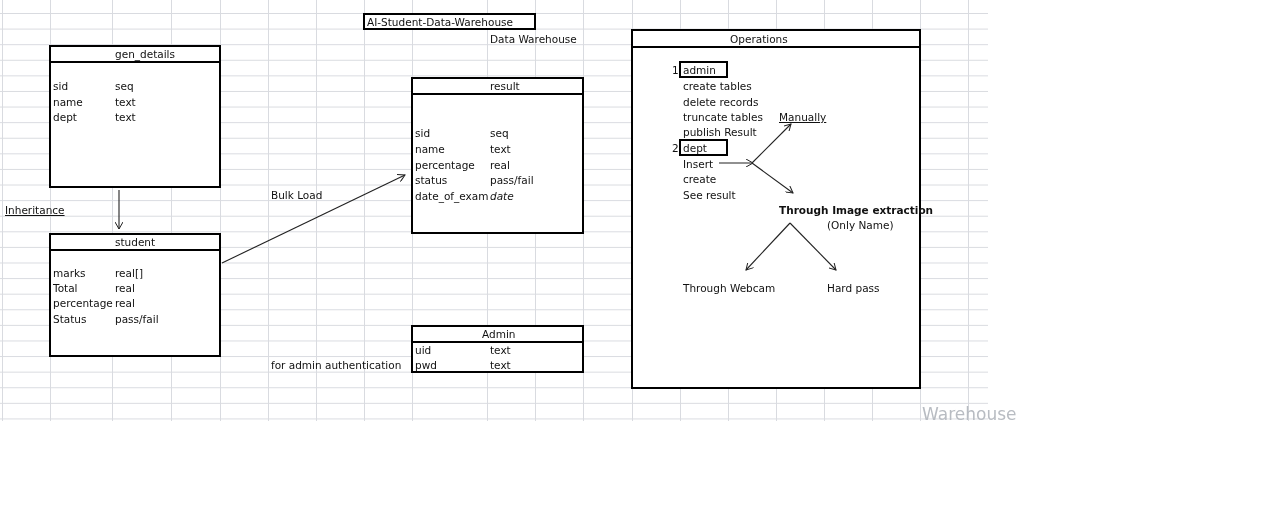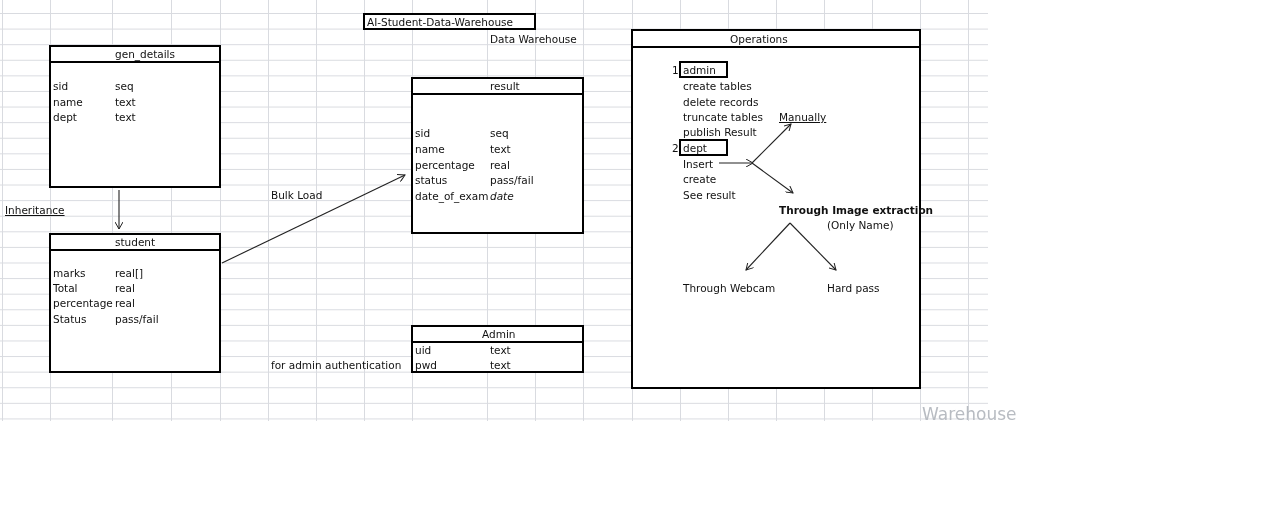--- a/index.html
+++ b/index.html
@@ -58,21 +58,21 @@
   <span class="txt" style="left:2px; top:32px;">sid</span>
   <span class="txt" style="left:64px; top:32px;">seq</span>
   <span class="txt" style="left:2px; top:48px;">name</span>
   <span class="txt" style="left:64px; top:48px;">text</span>
   <span class="txt" style="left:2px; top:63px;">dept</span>
   <span class="txt" style="left:64px; top:63px;">text</span>
 </div>
 
 <span class="txt" style="left:5px; top:203px;text-decoration:underline;">Inheritance</span>
 
-<div class="box" style="left:49px; top:233px; width:172px; height:140px;">
+<div class="box" style="left:49px; top:233px; width:172px; height:124px;">
   <div class="box-head"></div>
   <span class="txt" style="left:64px; top:0px;">student</span>
   <span class="txt" style="left:2px; top:31px;">marks</span>
   <span class="txt" style="left:64px; top:31px;">real[]</span>
   <span class="txt" style="left:2px; top:46px;">Total</span>
   <span class="txt" style="left:64px; top:46px;">real</span>
   <span class="txt" style="left:2px; top:61px;">percentage</span>
   <span class="txt" style="left:64px; top:61px;">real</span>
   <span class="txt" style="left:2px; top:77px;">Status</span>
   <span class="txt" style="left:64px; top:77px;">pass/fail</span>

